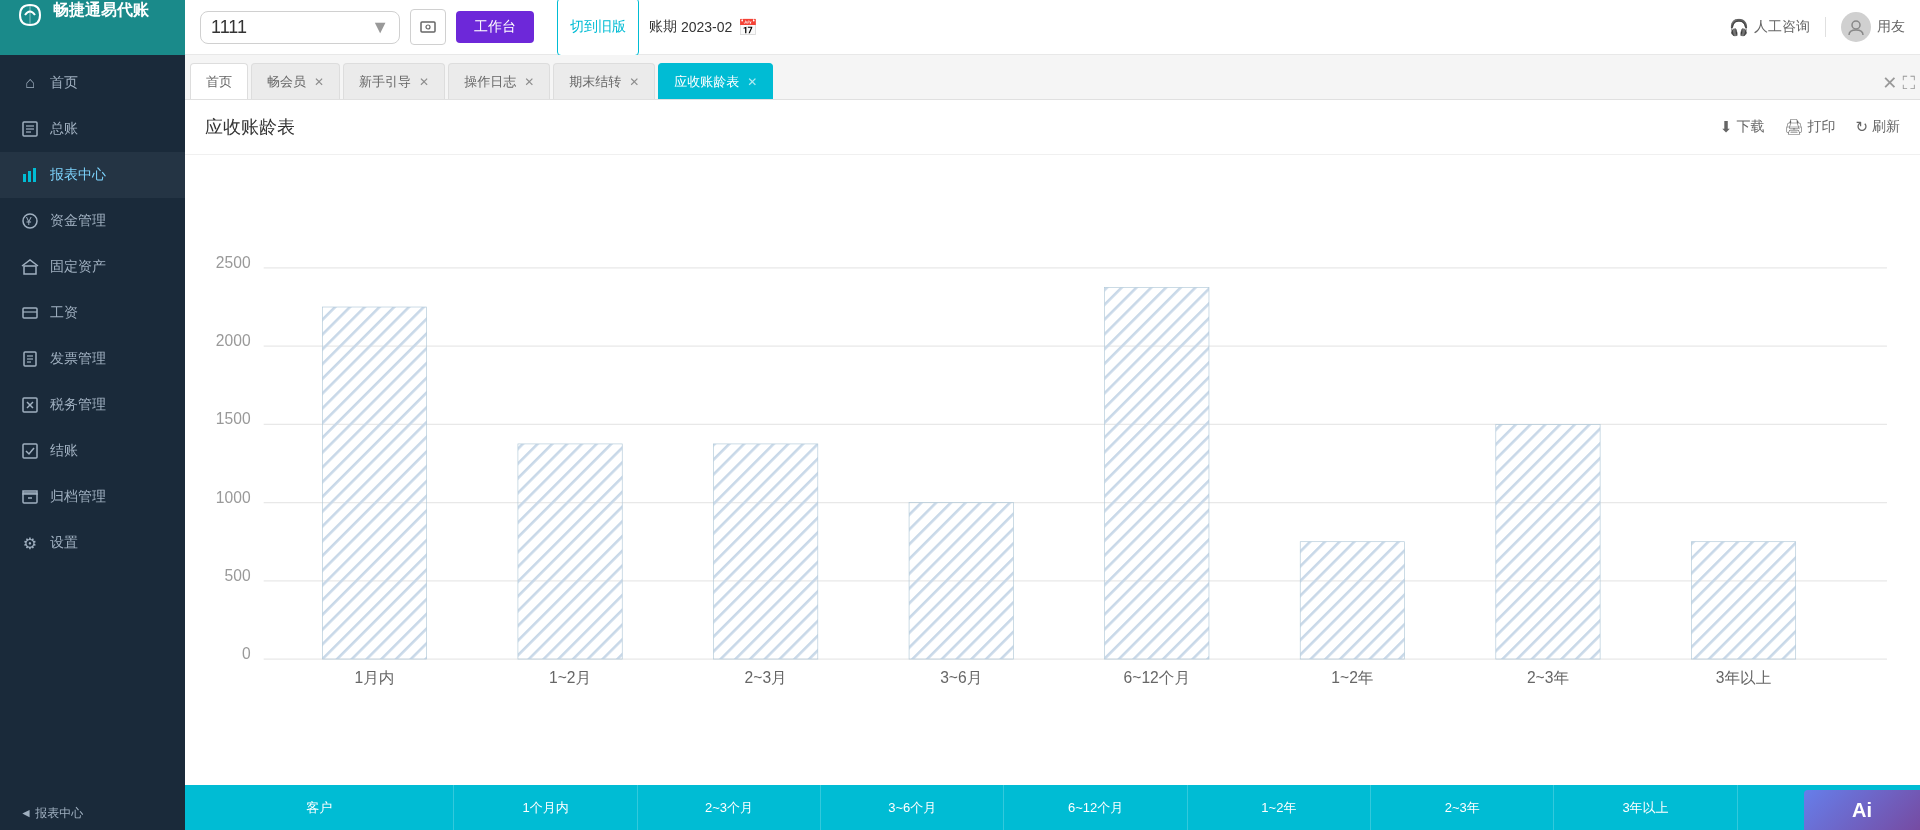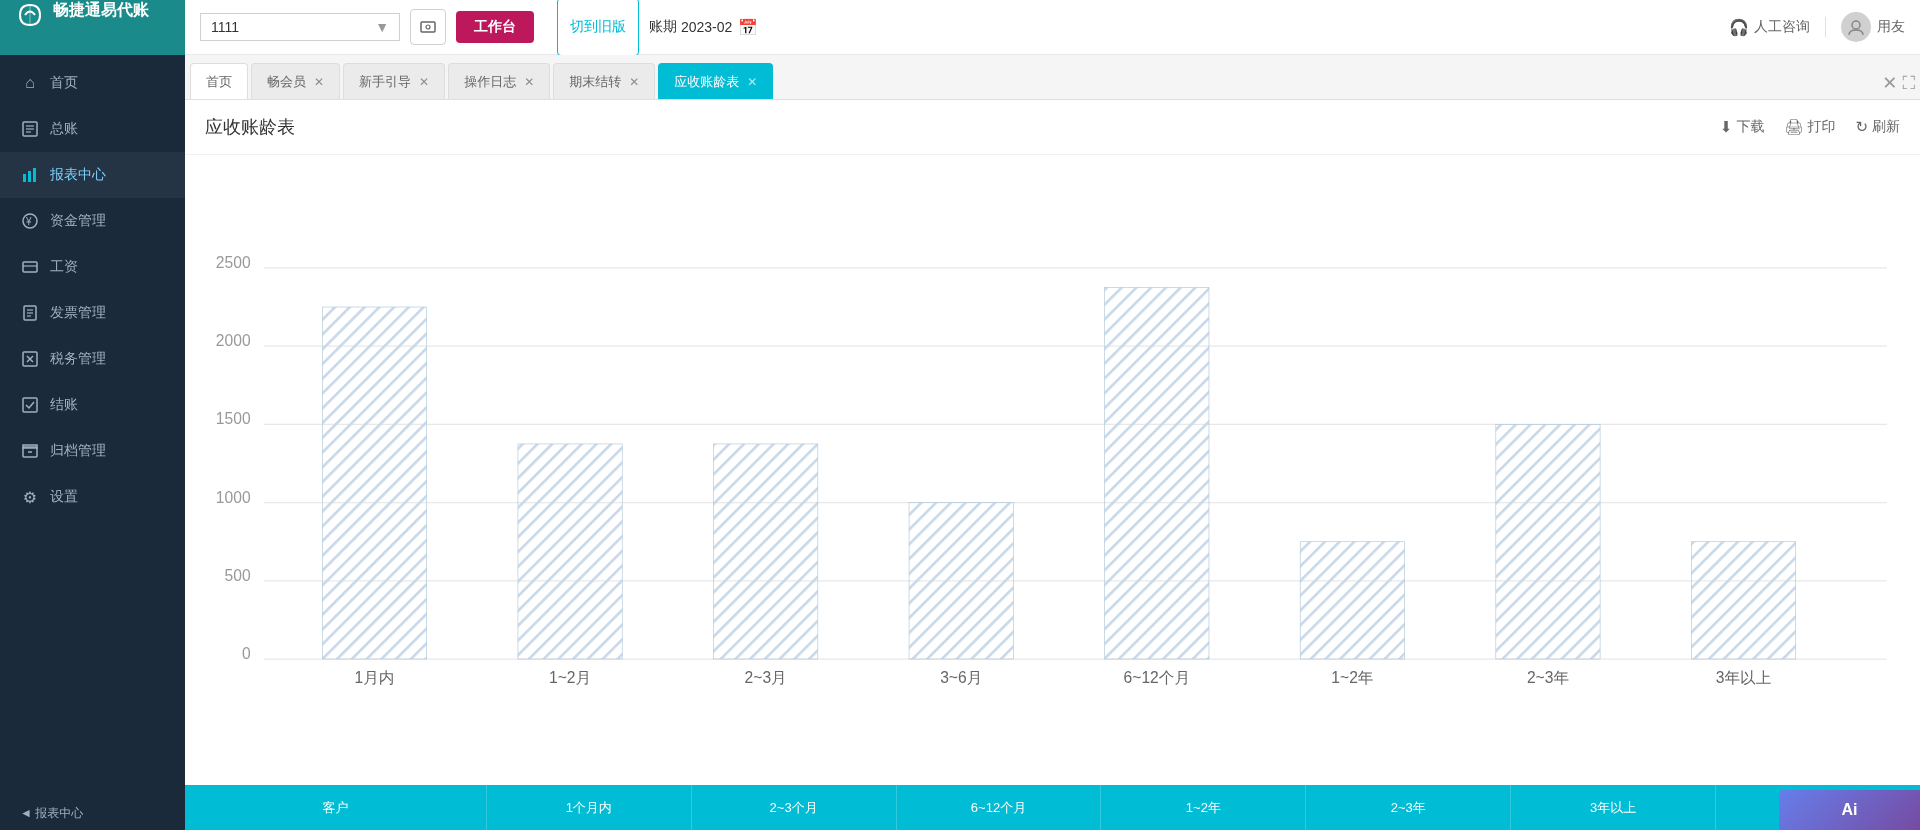--- a/index.html
+++ b/index.html
@@ -82,55 +82,54 @@
       display: flex;
       align-items: center;
       padding: 0 15px;
       border-bottom: 1px solid #e8e8e8;
       flex-shrink: 0;
     }
     .header-select {
       display: flex;
       align-items: center;
       border: 1px solid #d0d0d0;
-      border-radius: 0;
+      border-radius: 8px;
       padding: 5px 10px;
       min-width: 200px;
       background: #fff;
       cursor: pointer;
-      font-size: 14px;
+      font-size: 18px;
       color: #333;
     }
     .header-select .chevron {
       margin-left: auto;
       color: #999;
     }
     .header-icon-btn {
       width: 36px;
       height: 36px;
       border: 1px solid #d0d0d0;
       border-radius: 4px;
       display: flex;
       align-items: center;
       justify-content: center;
       margin-left: 10px;
       cursor: pointer;
       color: #666;
       font-size: 16px;
     }
     .btn-workbench {
-      background: #be185d;
+      background: #6d28d9;
       color: white;
       border: none;
       border-radius: 4px;
       padding: 7px 18px;
       font-size: 14px;
       cursor: pointer;
       margin-left: 10px;
-      font-weight: bold;
     }
     .btn-switch {
       border: 1px solid #00bcd4;
       color: #00bcd4;
       border-radius: 4px;
       padding: 19px 12px;
       font-size: 14px;
       cursor: pointer;
       margin-left: 23px;
       background: #fff;
@@ -299,28 +298,28 @@
       justify-content: center;
     }
     .table-header .col:first-child { flex: 1.5; }
     .table-header .col:last-child { border-right: none; }
 
     
     .ai-badge {
       position: fixed;
       bottom: 0;
       right: 0;
-      width: 141px;
+      width: 116px;
       height: 40px;
       background: linear-gradient(135deg, #667eea 0%, #764ba2 100%);
       display: flex;
       align-items: center;
       justify-content: center;
       color: white;
-      font-size: 16px;
+      font-size: 20px;
       font-weight: bold;
       cursor: pointer;
       border-radius: 4px 0 0 0;
     }
   </style>
 </head>
 <body>
 
 <div class="sidebar">
   <div class="sidebar-logo">
@@ -358,20 +357,29 @@
       <span>报表中心</span>
     </div>
     <div class="nav-item">
       <span class="nav-icon">
         <svg width="18" height="18" viewBox="0 0 18 18" fill="none">
           <circle cx="9" cy="9" r="7" stroke="#a0b0c0" stroke-width="1.5" fill="none"></circle>
           <text x="5" y="13" font-size="10" fill="#a0b0c0">¥</text>
         </svg>
       </span>
       <span>资金管理</span>
+    </div>
+    <div class="nav-item">
+      <span class="nav-icon">
+        <svg width="18" height="18" viewBox="0 0 18 18" fill="none">
+          <rect x="3" y="8" width="12" height="8" stroke="#a0b0c0" stroke-width="1.5" fill="none"></rect>
+          <path d="M1,8 L9,2 L17,8" stroke="#a0b0c0" stroke-width="1.5" fill="none"></path>
+        </svg>
+      </span>
+      <span>固定资产</span>
     </div>
     <div class="nav-item">
       <span class="nav-icon">
         <svg width="18" height="18" viewBox="0 0 18 18" fill="none">
           <rect x="2" y="4" width="14" height="10" rx="1" stroke="#a0b0c0" stroke-width="1.5" fill="none"></rect>
           <line x1="2" y1="8" x2="16" y2="8" stroke="#a0b0c0" stroke-width="1.2"></line>
         </svg>
       </span>
       <span>工资</span>
     </div>
@@ -566,20 +574,23 @@
       <div class="col">
         <span>客户</span>
       </div>
       <div class="col">
         <span>1个月内</span>
       </div>
       <div class="col">
         <span>2~3个月</span>
       </div>
       <div class="col">
+        <span>3~6个月</span>
+      </div>
+      <div class="col">
         <span>6~12个月</span>
       </div>
       <div class="col">
         <span>1~2年</span>
       </div>
       <div class="col">
         <span>2~3年</span>
       </div>
       <div class="col">
         <span>3年以上</span>

